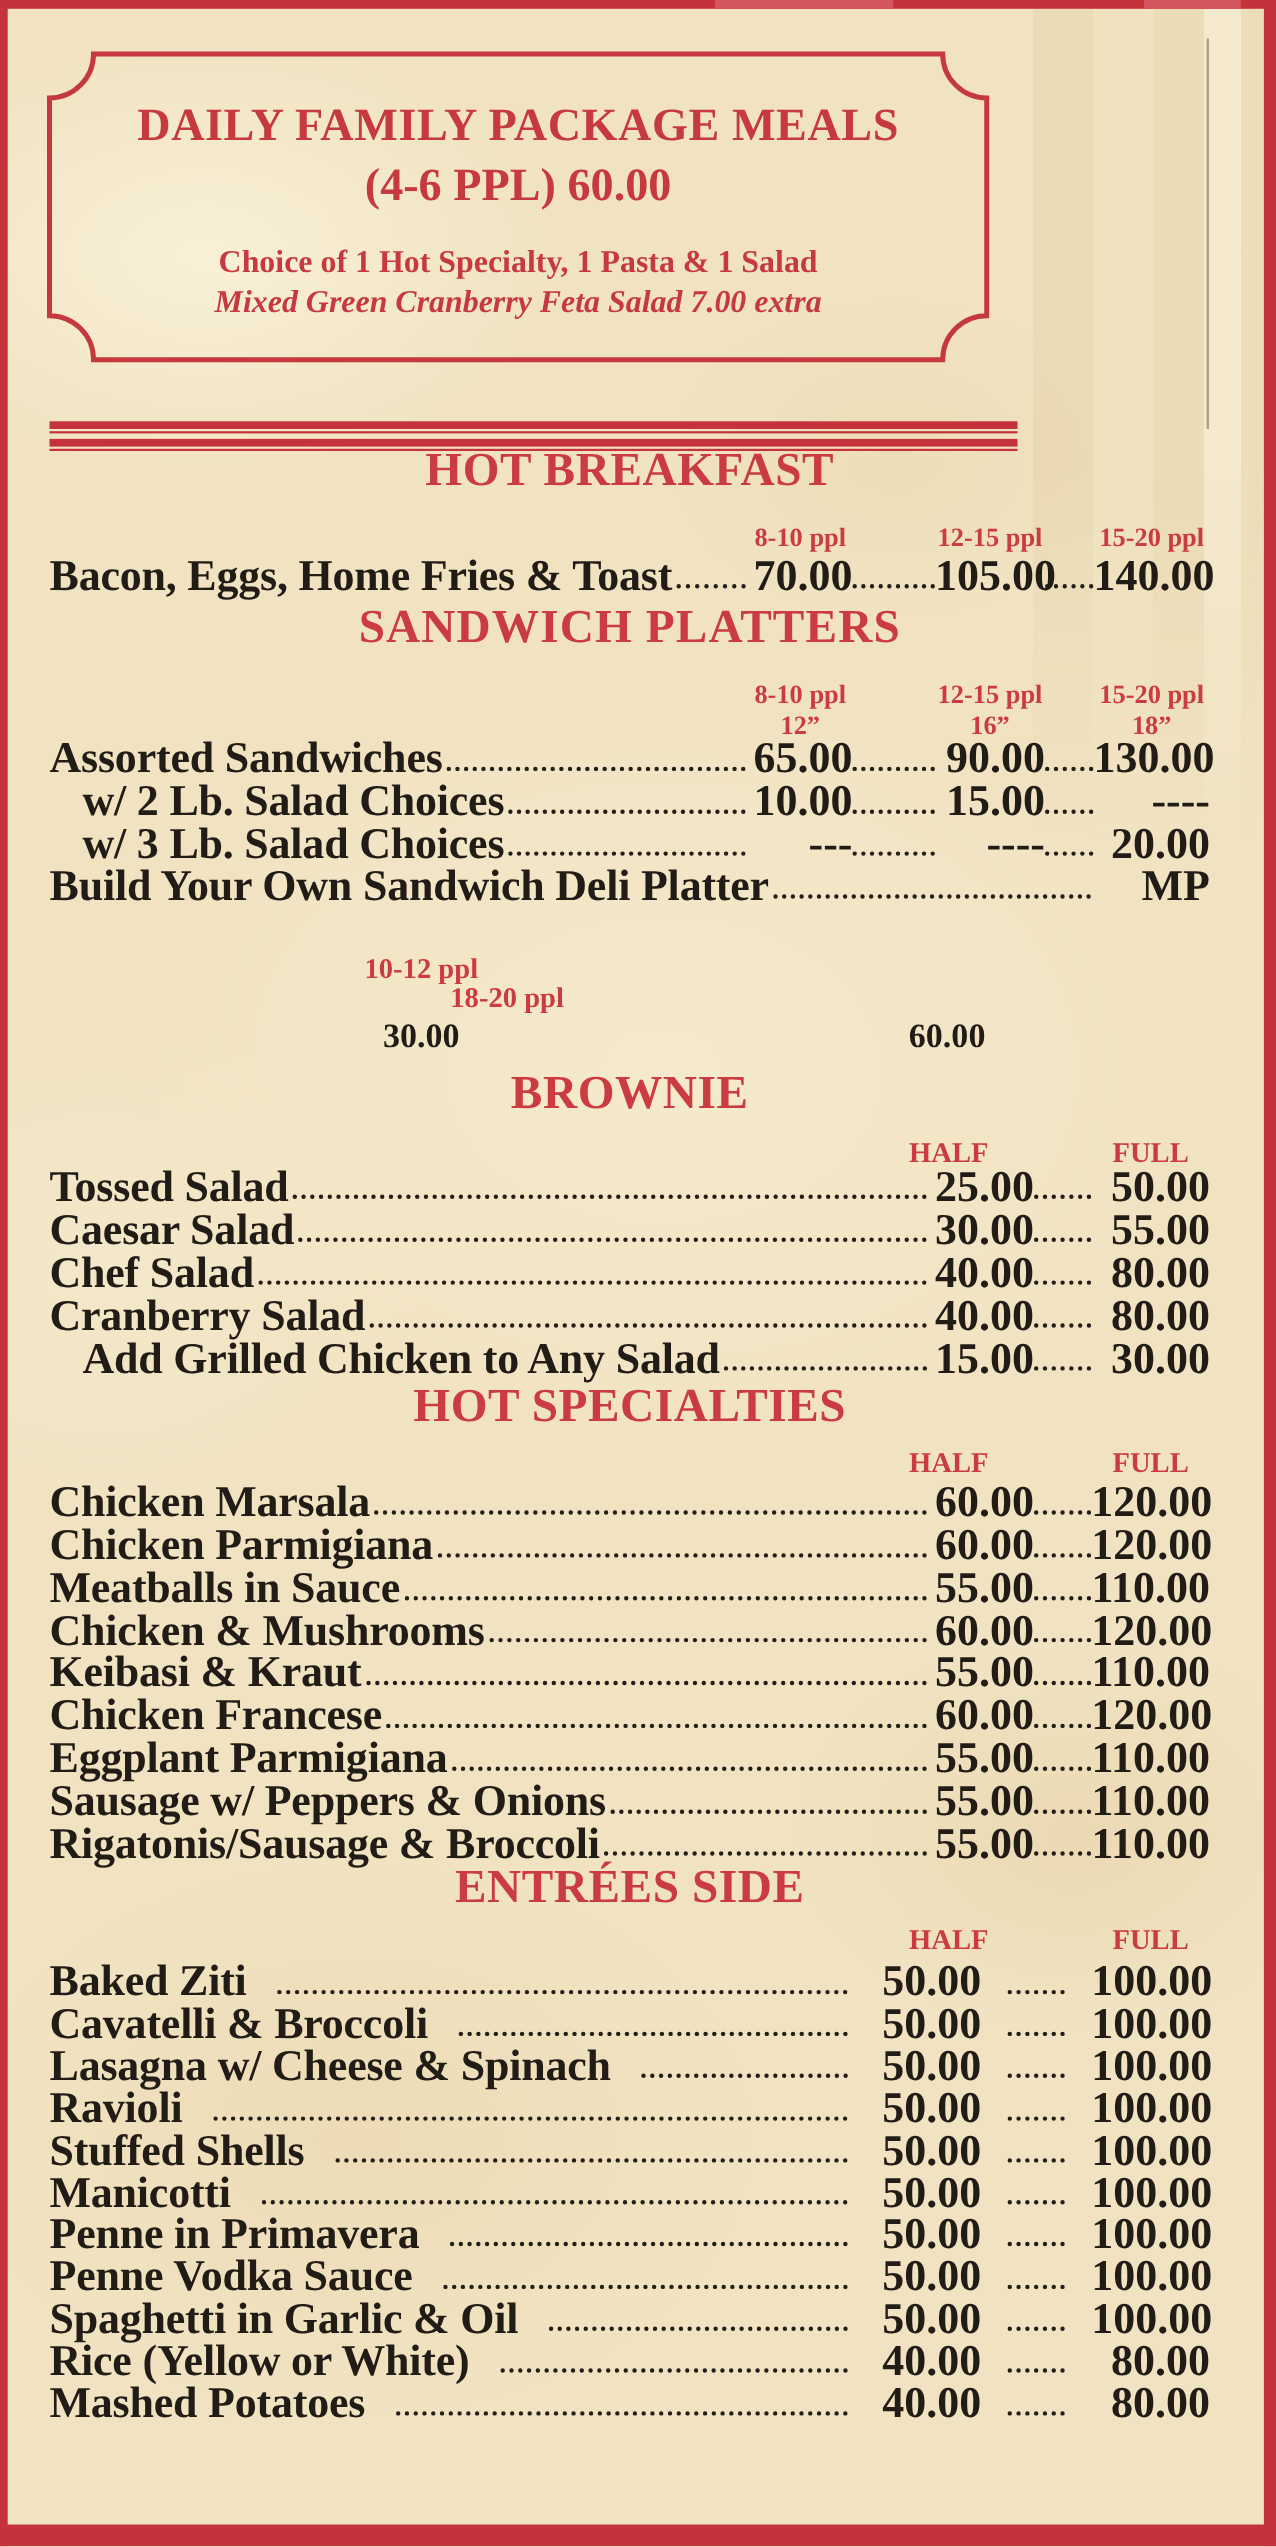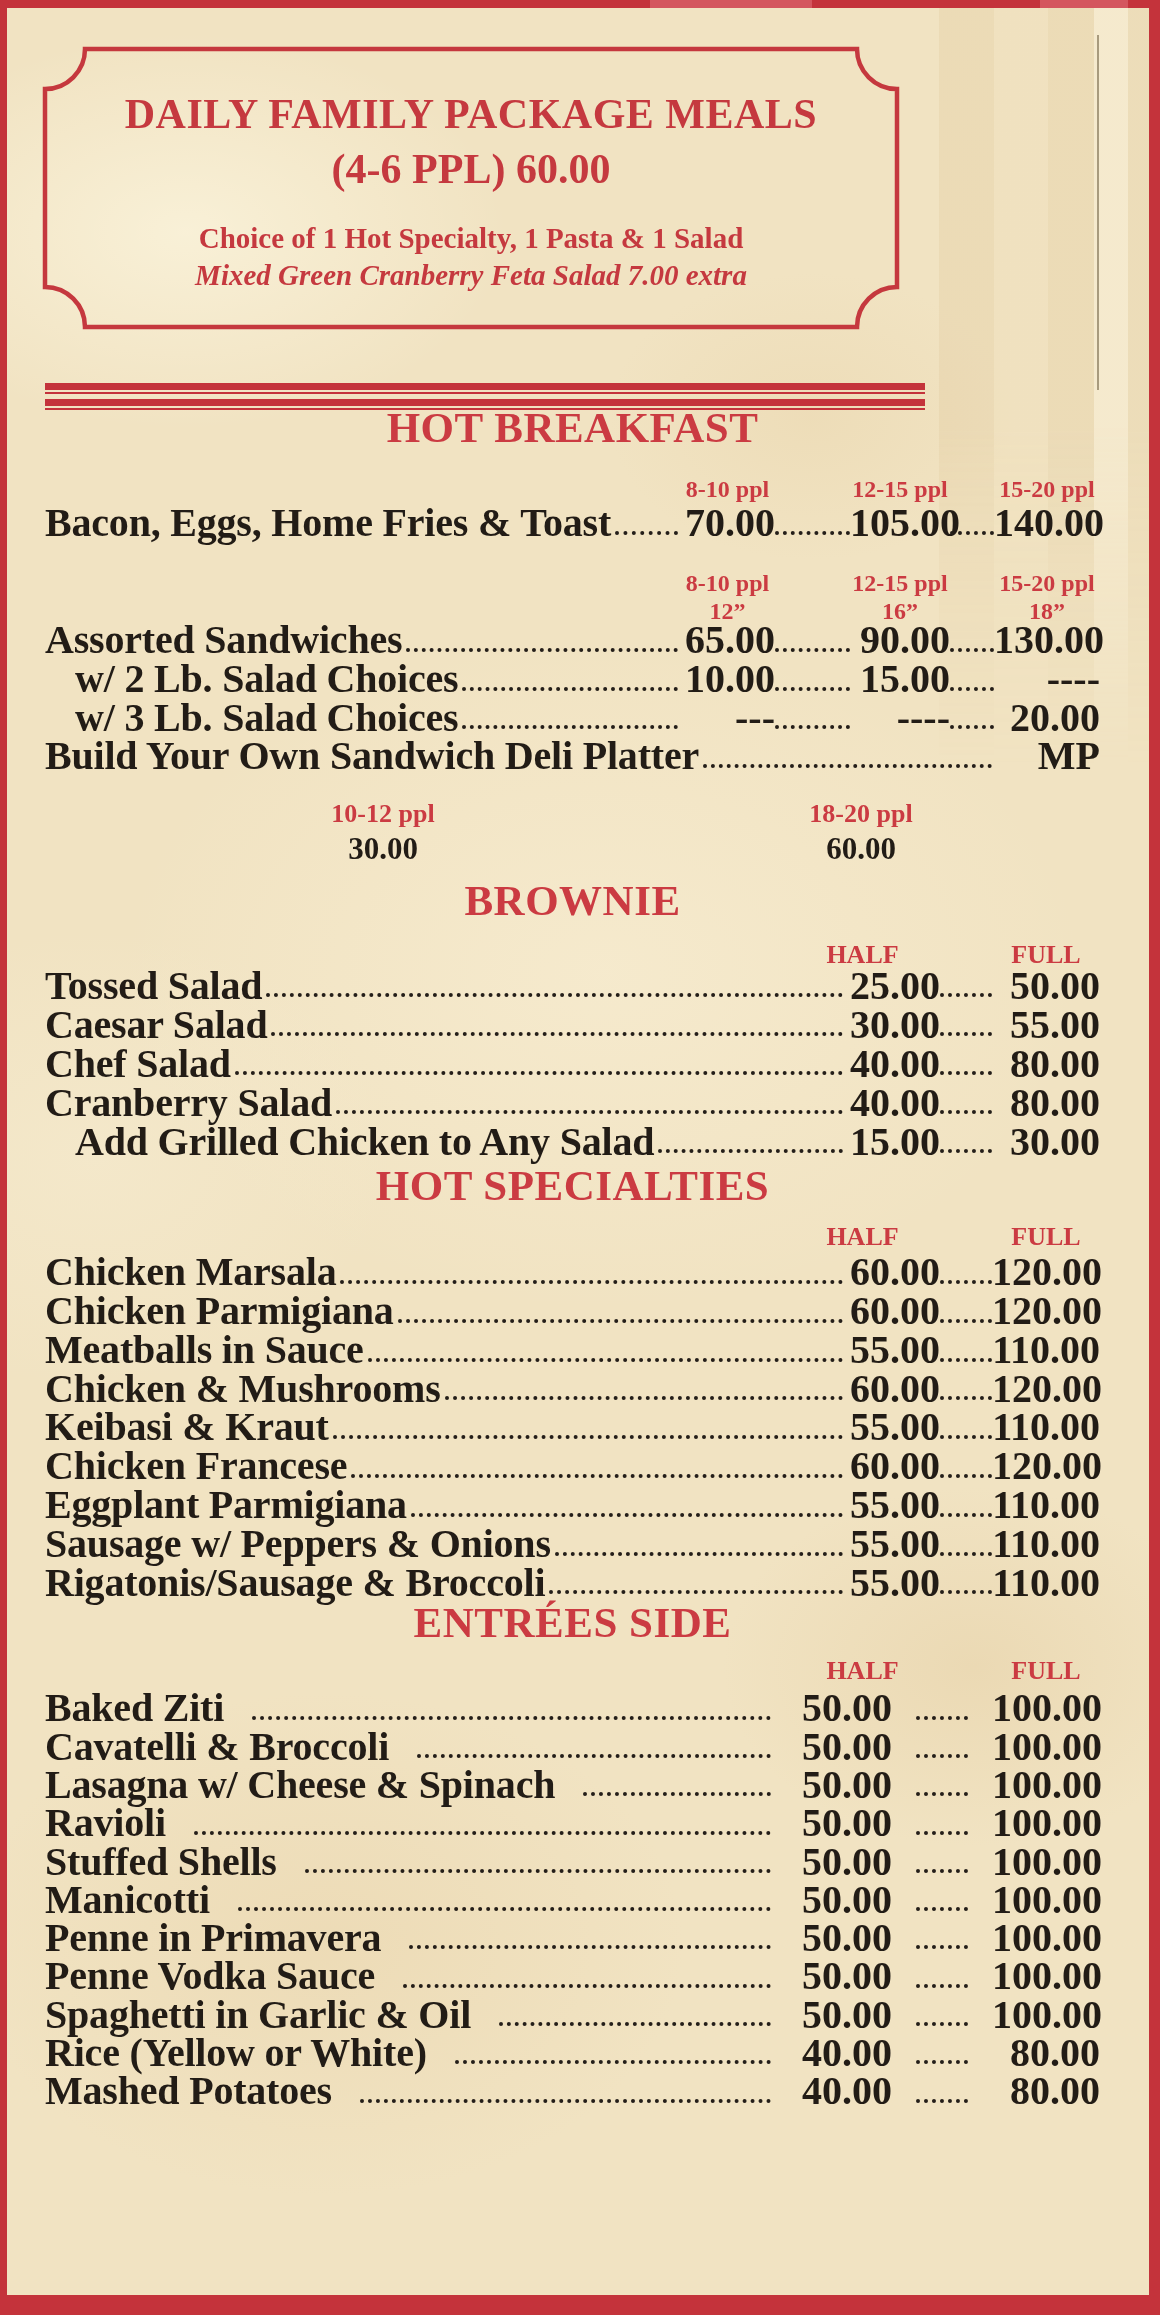--- a/index.html
+++ b/index.html
@@ -83,21 +83,21 @@
   .rows-salad .row{line-height:39px;}
   .rows-salad{margin-top:-2px;}
   .rows-hs .row{line-height:38.8px;}
   .rows-hs{margin-top:3px;}
   .rows-en .row{line-height:38.3px;gap:24px;}
   .rows-en{margin-top:5px;}
   
   .cookie-cols{display:flex;margin-left:138px;width:878px;text-align:center;}
   .cookie-col{width:400px;}
   .cookie-col + .cookie-col{margin-left:78px;}
-  .ck-labels{margin-top:25px;}
+  .ck-labels{margin-top:43px;flex-direction:column;}
   .ck-labels .cookie-col{color:#CB3B42;font-weight:bold;font-size:26px;line-height:26px;}
   .ck-prices{margin-top:6px;}
   .ck-prices .cookie-col{color:#221C16;font-weight:bold;font-size:31px;line-height:31px;}
 </style>
 </head>
 <body>
 
 <div class="page">
   <div class="paper-bands"></div>
   <div class="paper-line"></div>
@@ -137,20 +137,21 @@
     <div class="row r-bacon">
       <span class="nm">Bacon, Eggs, Home Fries &amp; Toast</span>
       <span class="ldr"></span>
       <span class="p c1">70.00</span>
       <span class="gldr g1"></span>
       <span class="p c2">105.00</span>
       <span class="gldr g2"></span>
       <span class="p c3">140.00</span>
     </div>
 
+    <div class="sec-h h-sandwich">SANDWICH PLATTERS</div>
     <div class="hdr-row hdr3b">
       <span class="fill"></span>
       <span class="hc hc1">
         <div>8-10 ppl</div>
         <div>12”</div>
       </span>
       <span class="hg1"></span>
       <span class="hc hc2">
         <div>12-15 ppl</div>
         <div>16”</div>

